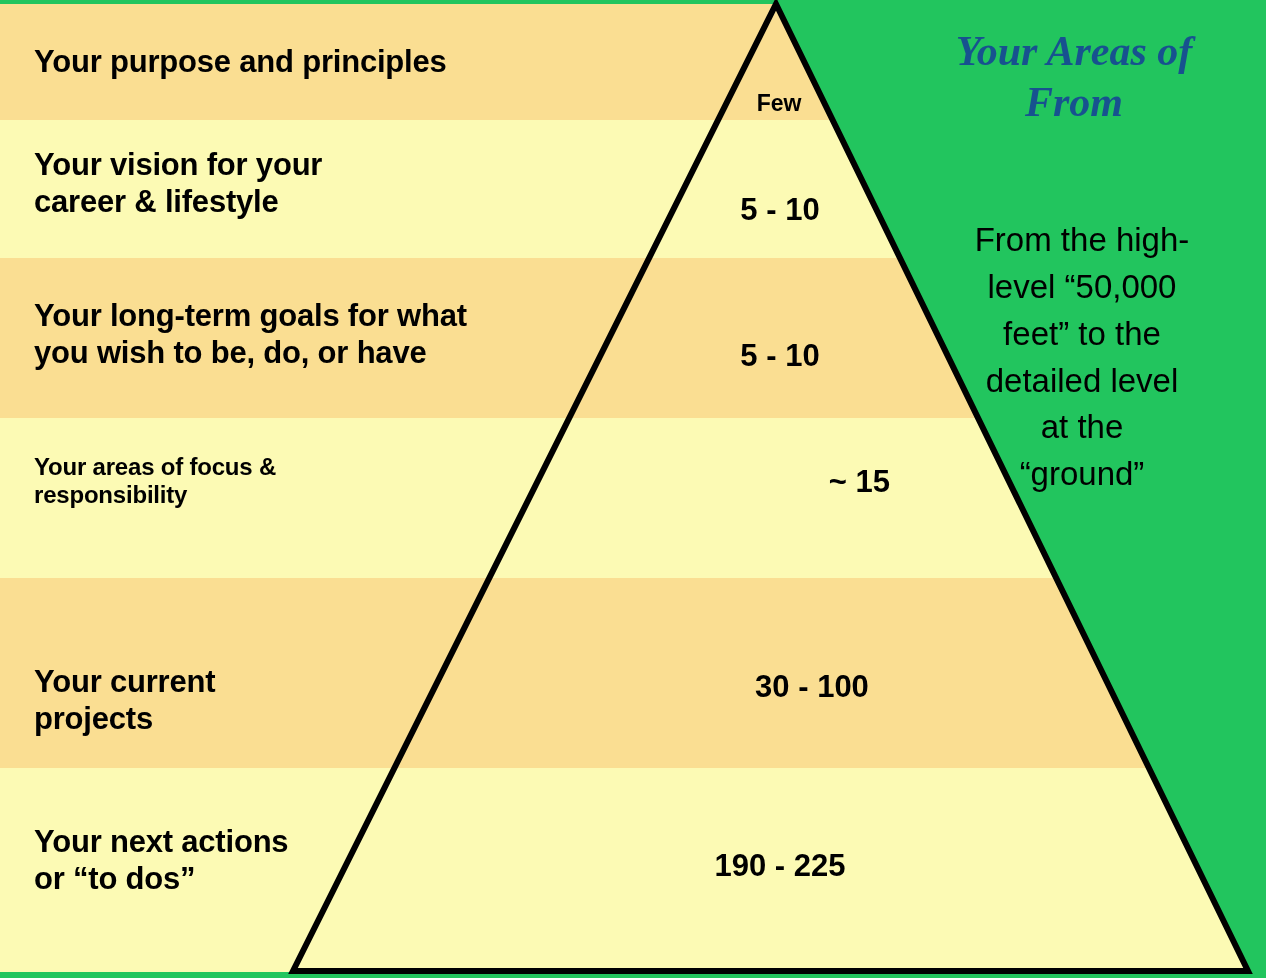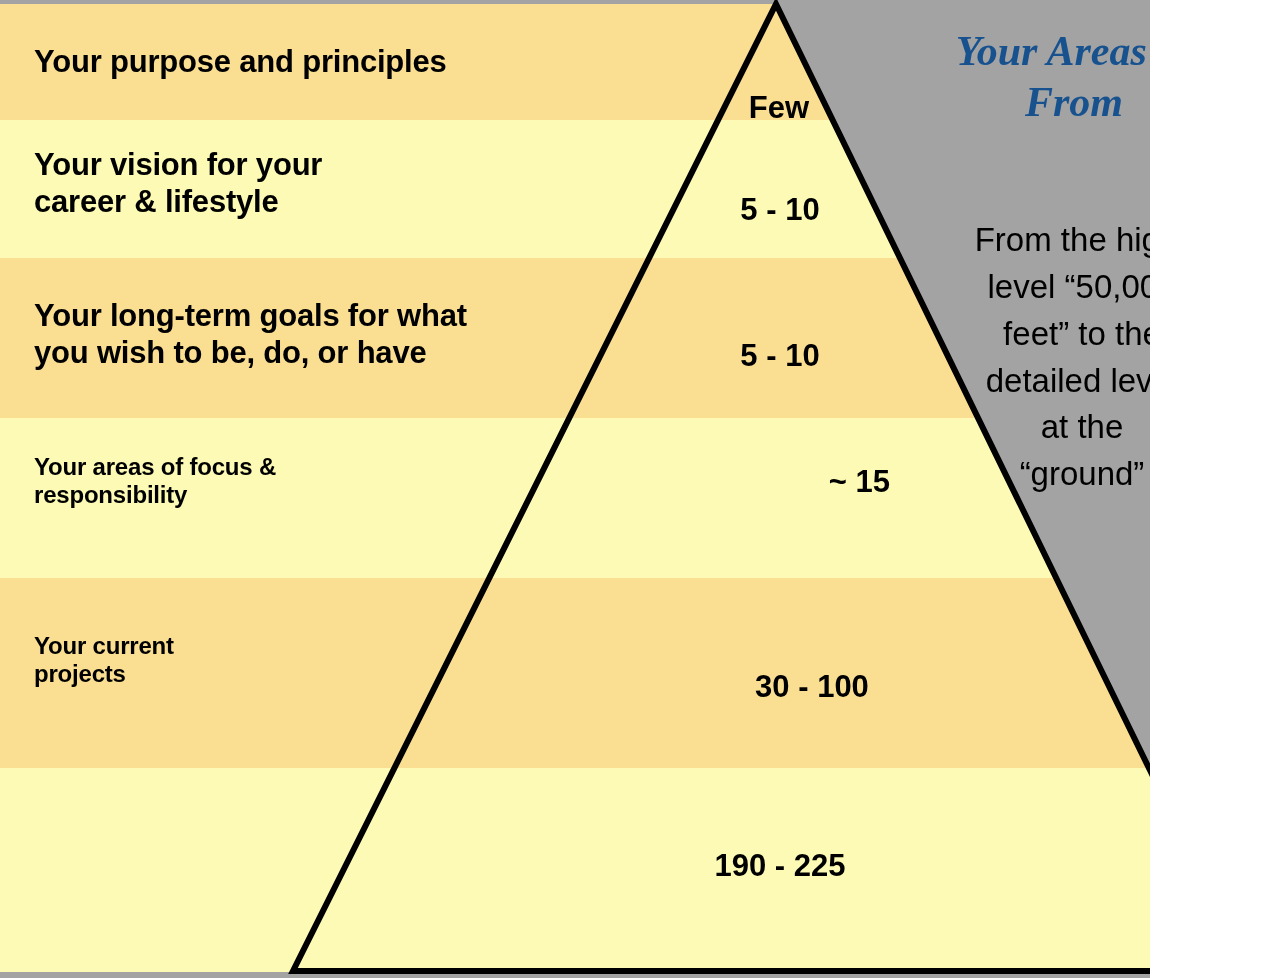--- a/index.html
+++ b/index.html
@@ -2,23 +2,23 @@
 <html><head>
 <meta charset="utf-8">
 <style>
   html, body {
     margin: 0;
     padding: 0;
     background: #ffffff;
   }
   #stage {
     position: relative;
-    width: 1150px;
+    width: 1266px;
     height: 978px;
-    background: #a3a3a3;
+    background: #22c55e;
     overflow: hidden;
     font-family: "Liberation Sans", sans-serif;
   }
 
   
   #bands {
     position: absolute;
     left: 0; top: 0;
     width: 1266px; height: 978px;
     
@@ -103,24 +103,26 @@
     <polygon points="776,4 1248,971 293,971" fill="none" stroke="#000000" stroke-width="6" stroke-linejoin="miter"></polygon>
   </svg>
 
   <div class="row-label" style="top: 44px; font-size: 31px;">Your purpose and principles</div>
   <div class="row-label" style="top: 147px; font-size: 31px;">Your vision for your
 career &amp; lifestyle</div>
   <div class="row-label" style="top: 298px; font-size: 31px;">Your long-term goals for what
 you wish to be, do, or have</div>
   <div class="row-label" style="top: 453px; font-size: 24px;">Your areas of focus &amp;
 responsibility</div>
-  <div class="row-label" style="top: 632px; font-size: 24px;">Your current
+  <div class="row-label" style="top: 664px; font-size: 31px;">Your current
 projects</div>
+  <div class="row-label" style="top: 824px; font-size: 31px;">Your next actions
+or “to dos”</div>
 
-  <div class="row-count" style="top: 90px; font-size: 31px; left: 669px; width: 220px;">Few</div>
+  <div class="row-count" style="top: 90px; font-size: 23px; left: 669px; width: 220px;">Few</div>
   <div class="row-count" style="top: 192px; font-size: 31px; left: 670px; width: 220px;">5 - 10</div>
   <div class="row-count" style="top: 338px; font-size: 31px; left: 670px; width: 220px;">5 - 10</div>
   <div class="row-count" style="top: 464px; font-size: 31px; left: 670px; width: 220px; text-align: right;">~ 15</div>
   <div class="row-count" style="top: 669px; font-size: 31px; left: 702px; width: 220px;">30 - 100</div>
   <div class="row-count" style="top: 848px; font-size: 31px; left: 670px; width: 220px;">190 - 225</div>
 
   <div id="side-title">Your Areas of
 From</div>
   <div id="side-caption">From the high-
 level “50,000

